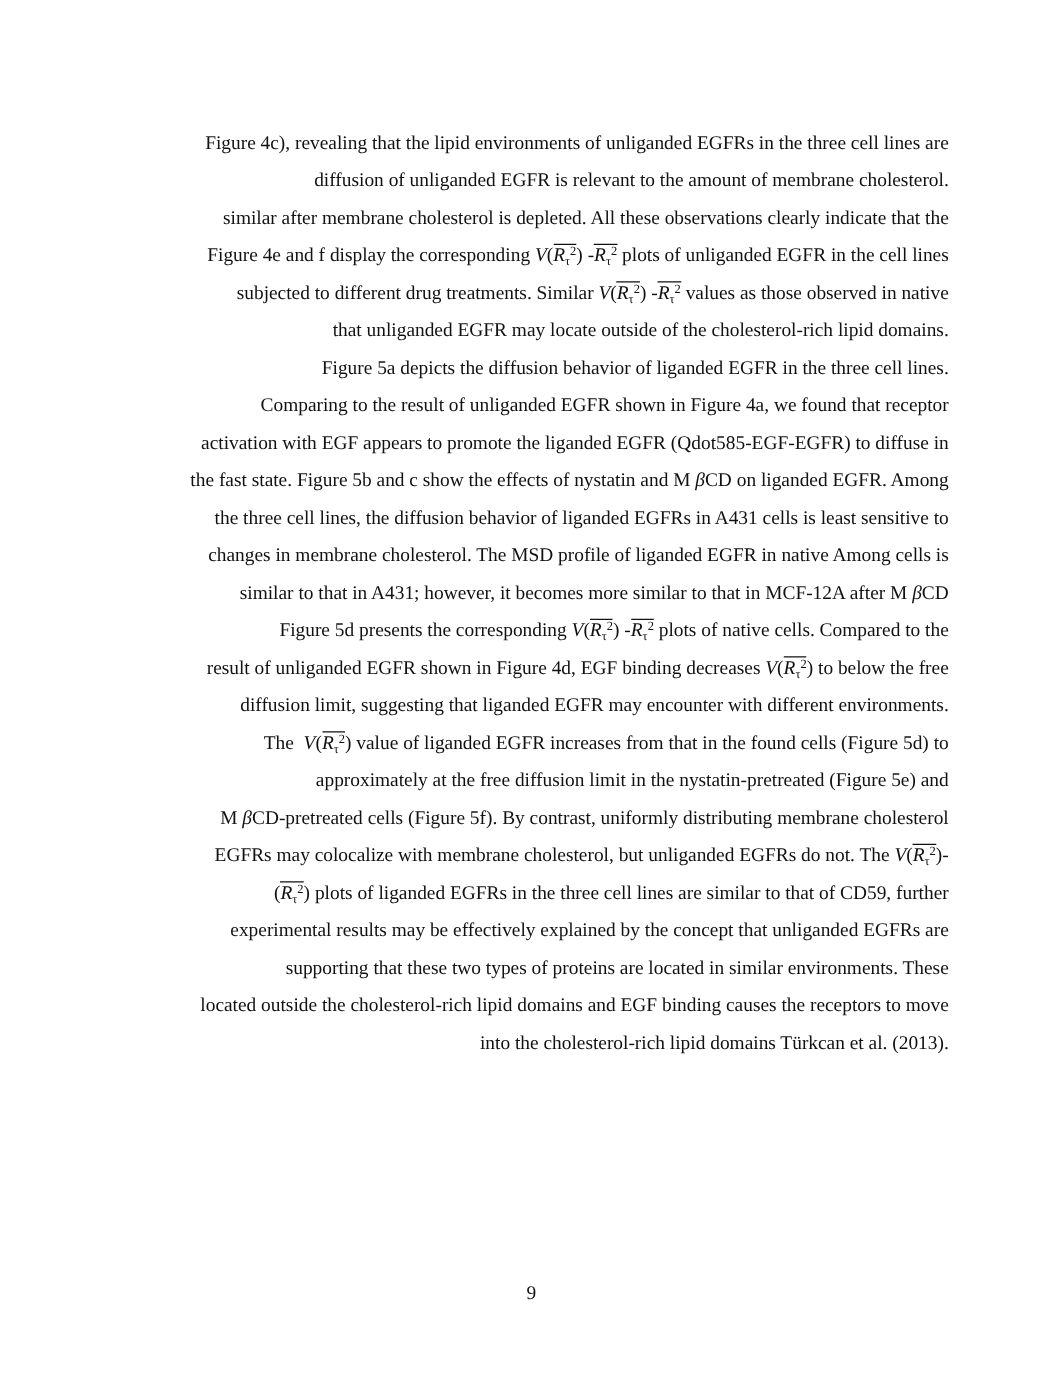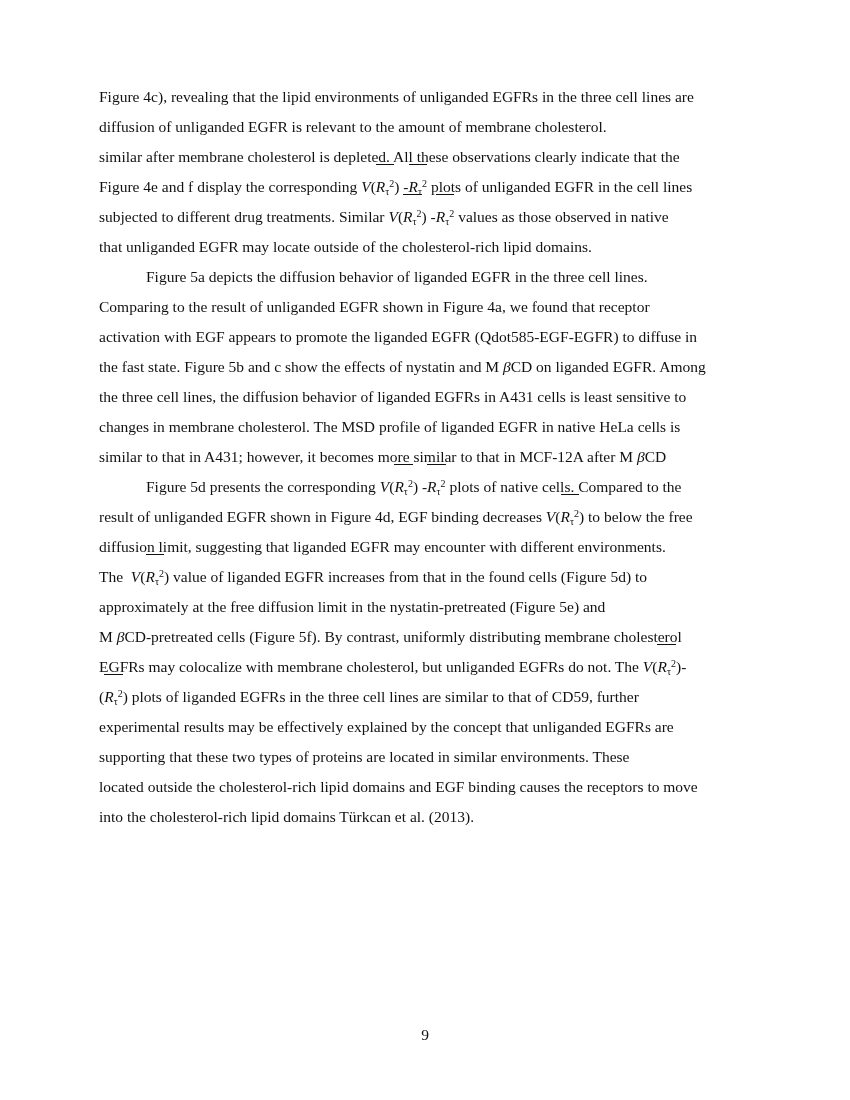--- a/index.html
+++ b/index.html
@@ -12,41 +12,42 @@
     width: 850px;
     height: 1100px;
     background: #ffffff;
     overflow: hidden;
     font-family: "Liberation Serif", serif;
     color: #111111;
   }
   .text-block {
     position: absolute;
     left: 99px;
-    top: 82px;
+    top: 100px;
     width: 660px;
     font-size: 15.5px;
+    text-align: right;
   }
   .line {
     height: 30px;
     line-height: 30px;
     white-space: pre;
   }
   .line.indent {
     text-indent: 47px;
   }
   .math {
     white-space: nowrap;
   }
   .mi {
     font-style: italic;
   }
   .ol {
     border-top: 1px solid #111111;
-    padding-top: 13px;
+    padding-top: 0px;
   }
   .math sub, .math sup {
     font-size: 10px;
     line-height: 0;
   }
   .math sub {
     vertical-align: -3px;
   }
   .math sup {
     vertical-align: 5px;
@@ -70,21 +71,21 @@
       <div class="line"><span>diffusion of unliganded EGFR is relevant to the amount of membrane cholesterol.</span></div>
       <div class="line"><span>similar after membrane cholesterol is depleted. All these observations clearly indicate that the</span></div>
       <div class="line"><span>Figure 4e and f display the corresponding </span><span class="math"><span class="mi">V</span><span>(</span><span class="ol"><span class="mi">R</span><sub>τ</sub><sup>2</sup></span><span>)</span></span><span> -</span><span class="math"><span class="ol"><span class="mi">R</span><sub>τ</sub><sup>2</sup></span></span><span> plots of unliganded EGFR in the cell lines</span></div>
       <div class="line"><span>subjected to different drug treatments. Similar </span><span class="math"><span class="mi">V</span><span>(</span><span class="ol"><span class="mi">R</span><sub>τ</sub><sup>2</sup></span><span>)</span></span><span> -</span><span class="math"><span class="ol"><span class="mi">R</span><sub>τ</sub><sup>2</sup></span></span><span> values as those observed in native</span></div>
       <div class="line"><span>that unliganded EGFR may locate outside of the cholesterol-rich lipid domains.</span></div>
       <div class="line indent"><span>Figure 5a depicts the diffusion behavior of liganded EGFR in the three cell lines.</span></div>
       <div class="line"><span>Comparing to the result of unliganded EGFR shown in Figure 4a, we found that receptor</span></div>
       <div class="line"><span>activation with EGF appears to promote the liganded EGFR (Qdot585-EGF-EGFR) to diffuse in</span></div>
       <div class="line"><span>the fast state. Figure 5b and c show the effects of nystatin and M </span><span class="math"><span class="mi">β</span></span><span>CD on liganded EGFR. Among</span></div>
       <div class="line"><span>the three cell lines, the diffusion behavior of liganded EGFRs in A431 cells is least sensitive to</span></div>
-      <div class="line"><span>changes in membrane cholesterol. The MSD profile of liganded EGFR in native HeLa cells is</span></div>
+      <div class="line"><span>changes in membrane cholesterol. The MSD profile of liganded EGFR in native Among cells is</span></div>
       <div class="line"><span>similar to that in A431; however, it becomes more similar to that in MCF-12A after M </span><span class="math"><span class="mi">β</span></span><span>CD</span></div>
       <div class="line indent"><span>Figure 5d presents the corresponding </span><span class="math"><span class="mi">V</span><span>(</span><span class="ol"><span class="mi">R</span><sub>τ</sub><sup>2</sup></span><span>)</span></span><span> -</span><span class="math"><span class="ol"><span class="mi">R</span><sub>τ</sub><sup>2</sup></span></span><span> plots of native cells. Compared to the</span></div>
       <div class="line"><span>result of unliganded EGFR shown in Figure 4d, EGF binding decreases </span><span class="math"><span class="mi">V</span><span>(</span><span class="ol"><span class="mi">R</span><sub>τ</sub><sup>2</sup></span><span>)</span></span><span> to below the free</span></div>
       <div class="line"><span>diffusion limit, suggesting that liganded EGFR may encounter with different environments.</span></div>
       <div class="line"><span>The  </span><span class="math"><span class="mi">V</span><span>(</span><span class="ol"><span class="mi">R</span><sub>τ</sub><sup>2</sup></span><span>)</span></span><span> value of liganded EGFR increases from that in the found cells (Figure 5d) to</span></div>
       <div class="line"><span>approximately at the free diffusion limit in the nystatin-pretreated (Figure 5e) and</span></div>
       <div class="line"><span>M </span><span class="math"><span class="mi">β</span></span><span>CD-pretreated cells (Figure 5f). By contrast, uniformly distributing membrane cholesterol</span></div>
       <div class="line"><span>EGFRs may colocalize with membrane cholesterol, but unliganded EGFRs do not. The </span><span class="math"><span class="mi">V</span><span>(</span><span class="ol"><span class="mi">R</span><sub>τ</sub><sup>2</sup></span><span>)</span></span><span>-</span></div>
       <div class="line"><span class="math"><span>(</span><span class="ol"><span class="mi">R</span><sub>τ</sub><sup>2</sup></span><span>)</span></span><span> plots of liganded EGFRs in the three cell lines are similar to that of CD59, further</span></div>
       <div class="line"><span>experimental results may be effectively explained by the concept that unliganded EGFRs are</span></div>

